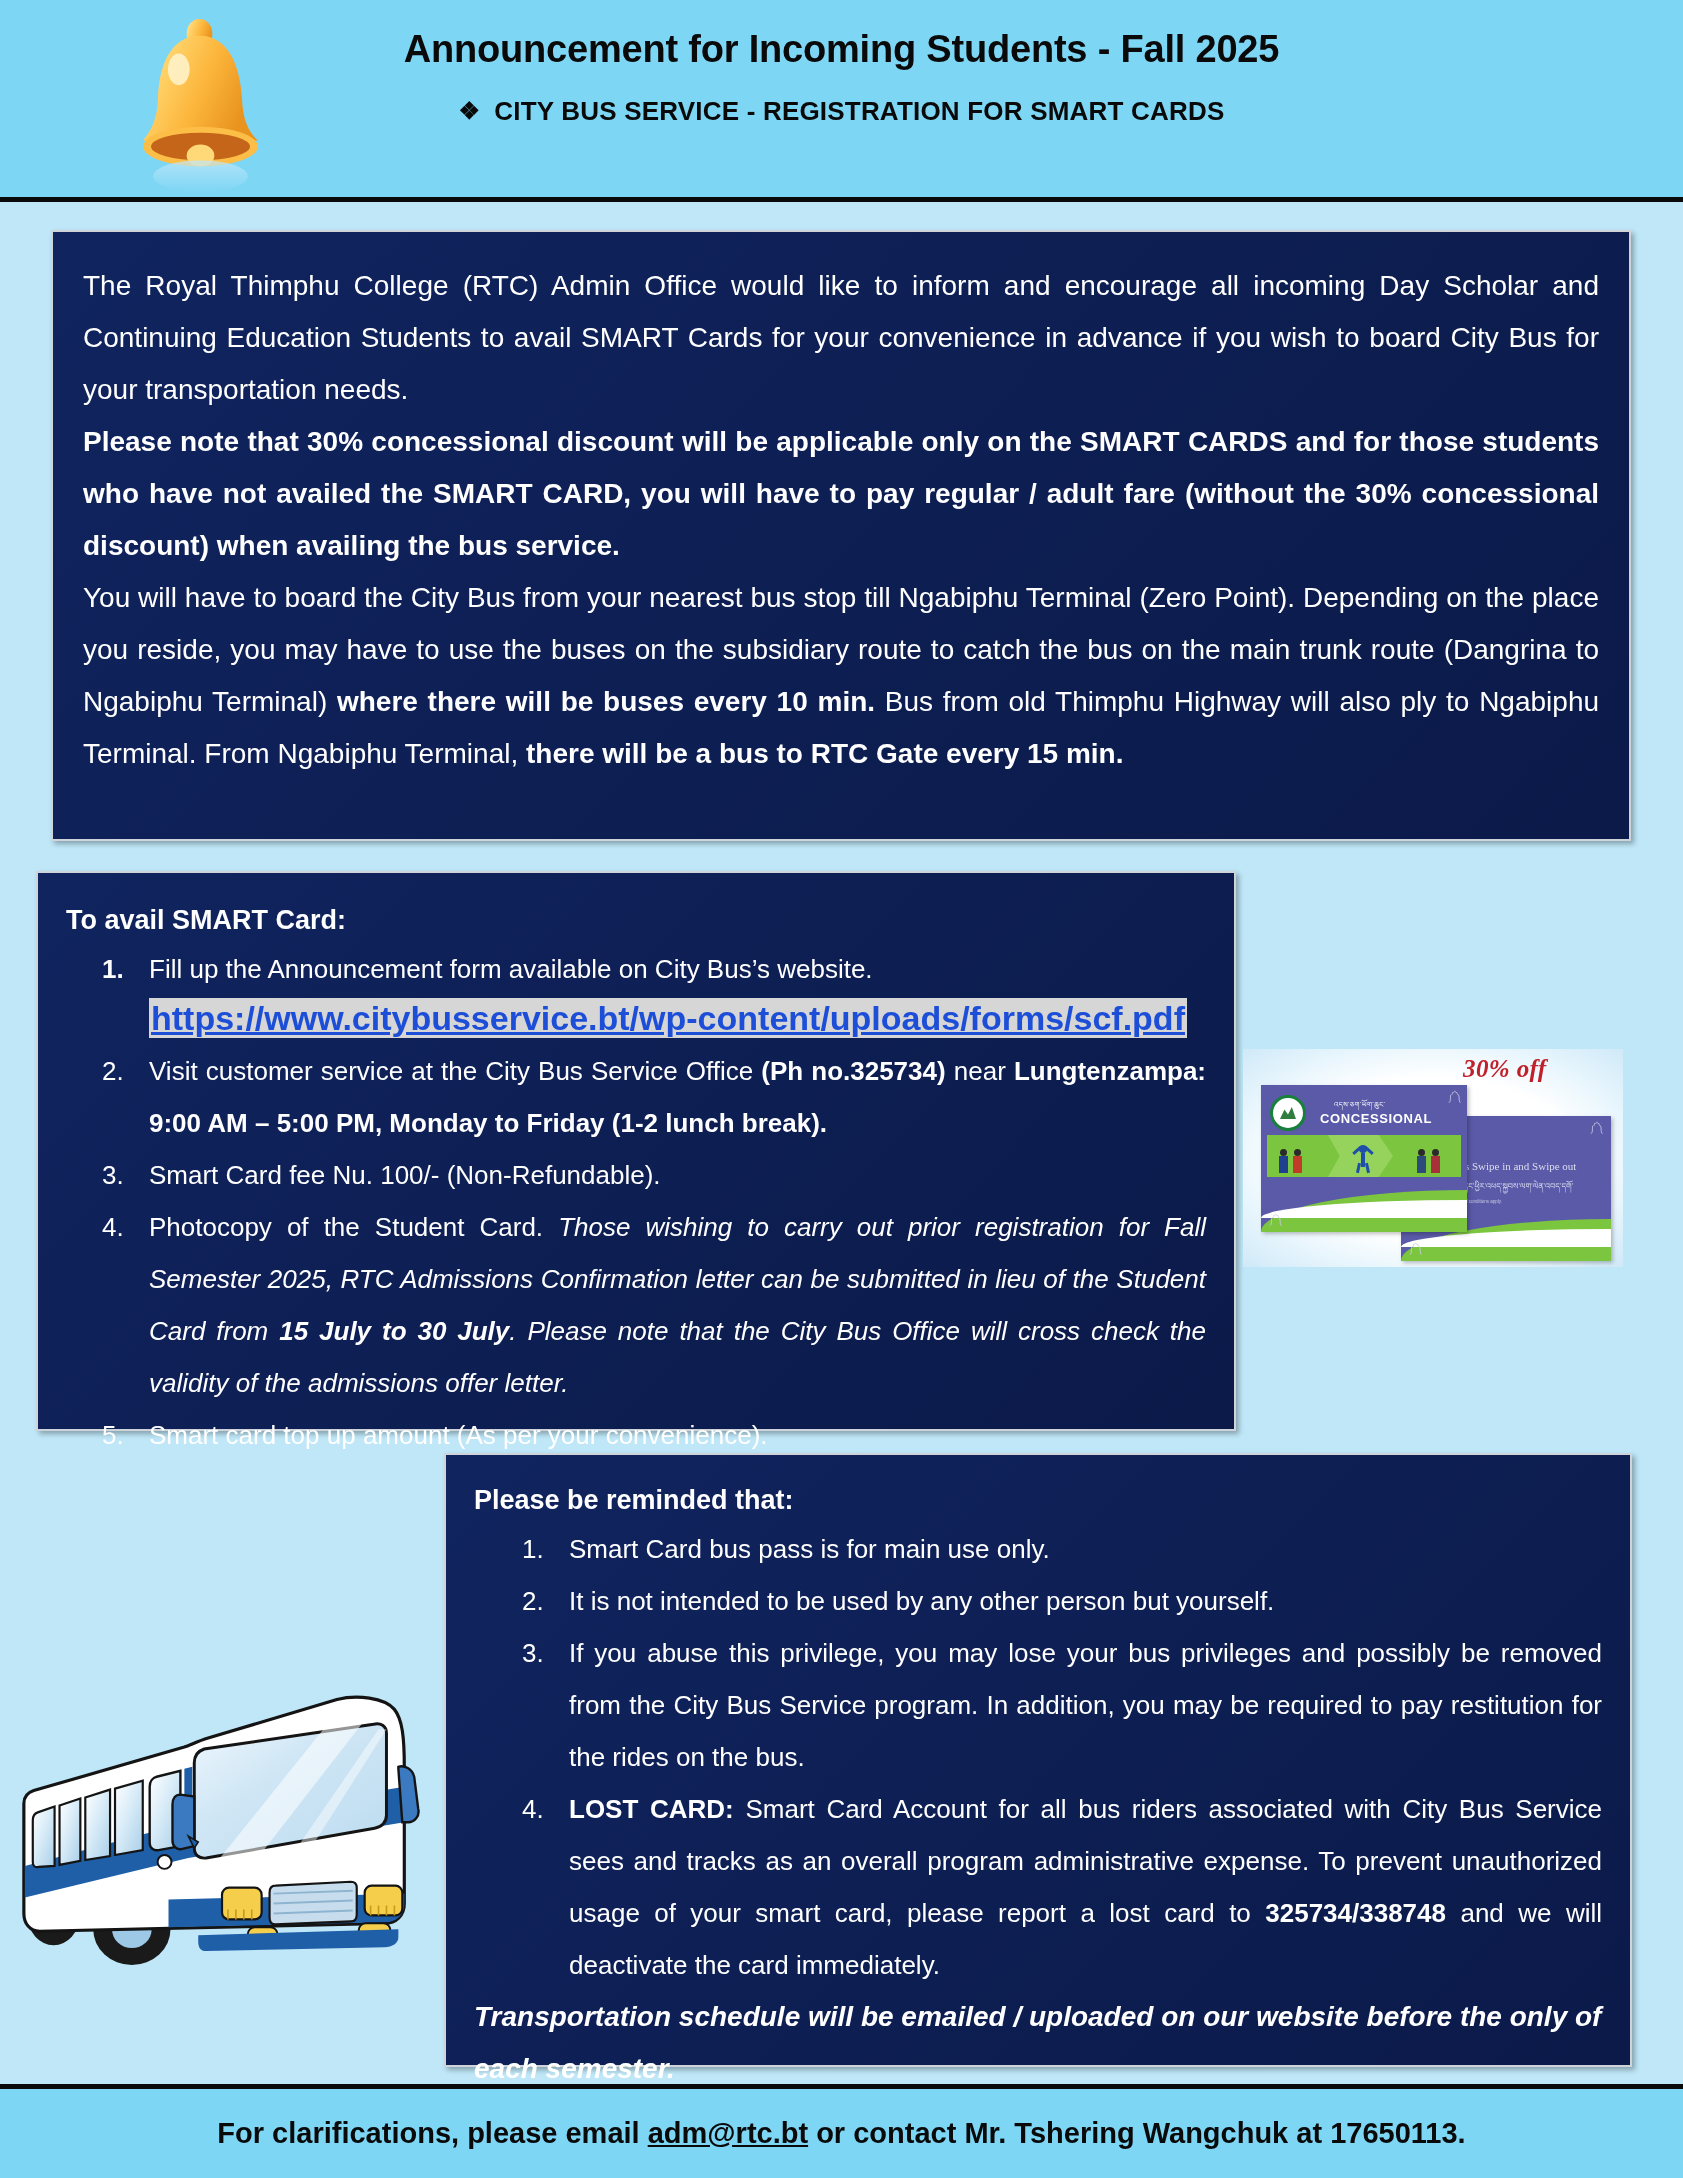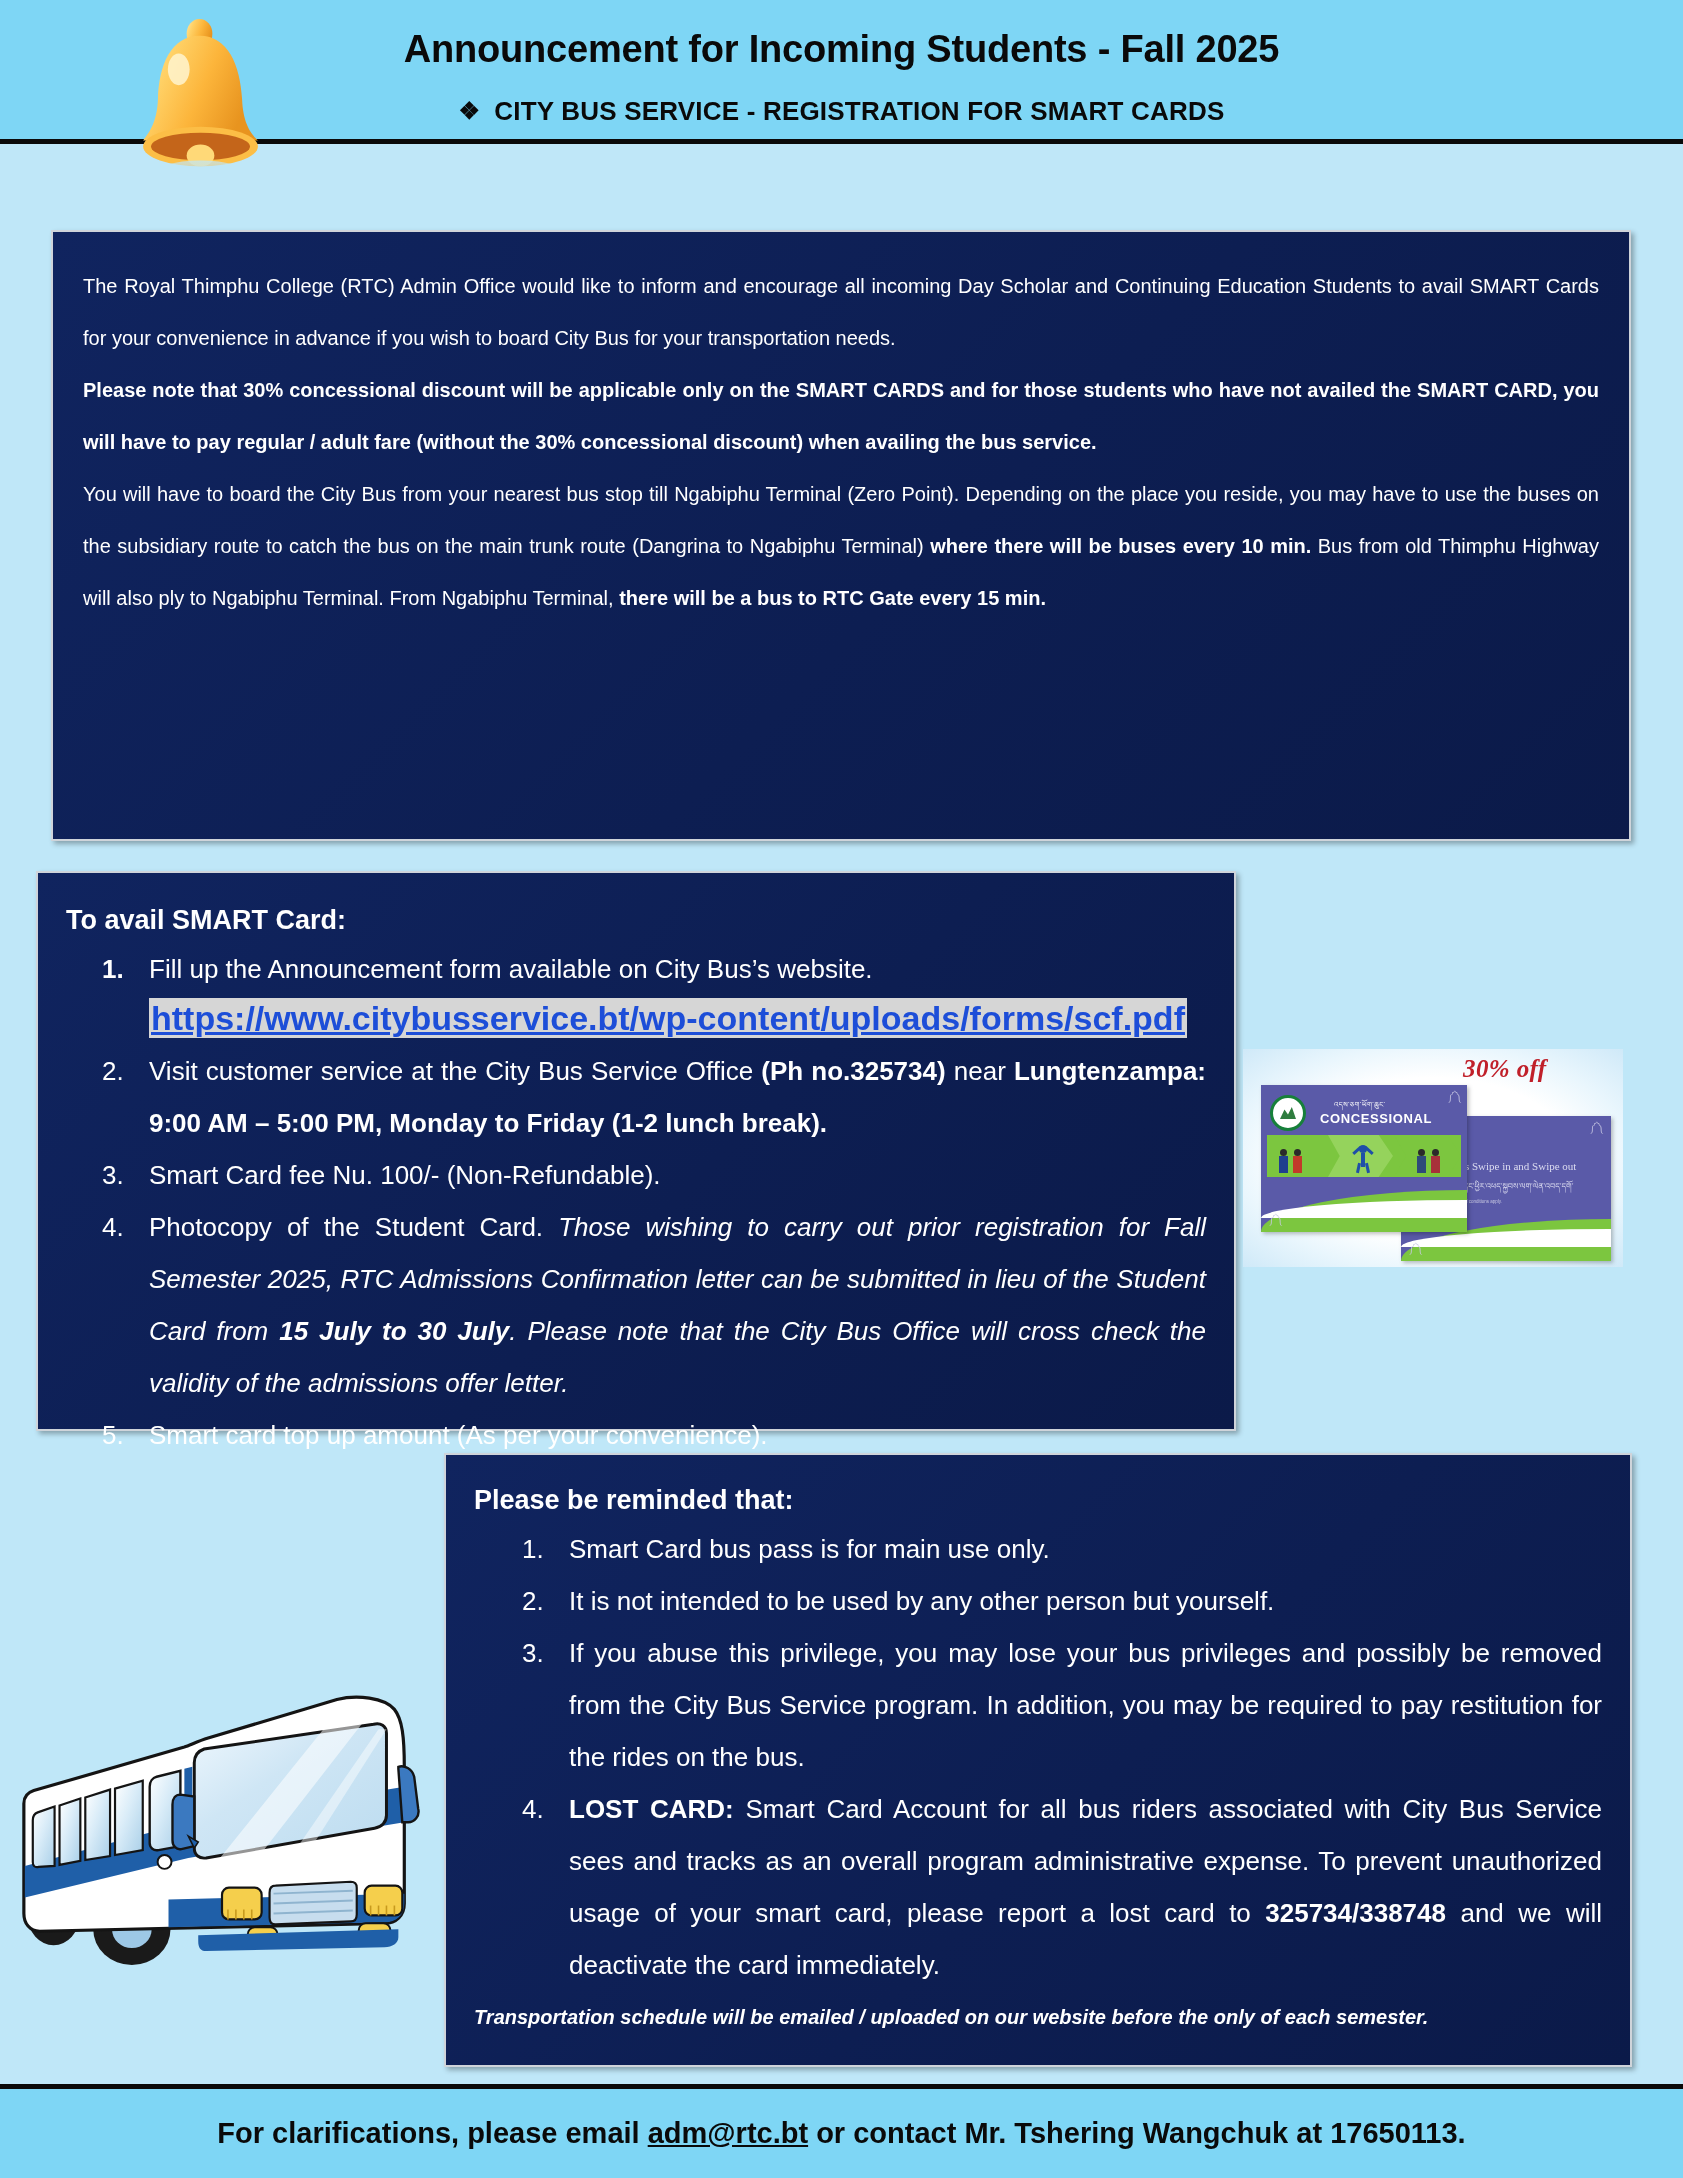--- a/index.html
+++ b/index.html
@@ -14,21 +14,21 @@
     background: #bfe7f8;
     position: relative;
     overflow: hidden;
   }
 
   
   #header-band {
     position: absolute;
     left: 0; top: 0;
     width: 1683px;
-    height: 144px;
+    height: 202px;
     background: #7ed6f5;
     border-bottom: 5px solid #0a0a0a;
   }
 
   #bell-icon {
     position: absolute;
     left: 127px;
     top: 8px;
     width: 149px;
     height: 188px;
@@ -96,21 +96,21 @@
   #box-reminder {
     left: 444px;
     top: 1453px;
     width: 1188px;
     height: 614px;
     padding: 24px 28px 18px 28px;
   }
 
   
   .para {
-    font-size: 20px;
+    font-size: 28px;
     line-height: 52px;
     text-align: justify;
     text-justify: inter-word;
     color: #ffffff;
   }
   .para.left { text-align: left; }
   .b { font-weight: bold; }
   .i { font-style: italic; }
   .bi { font-weight: bold; font-style: italic; }
 

